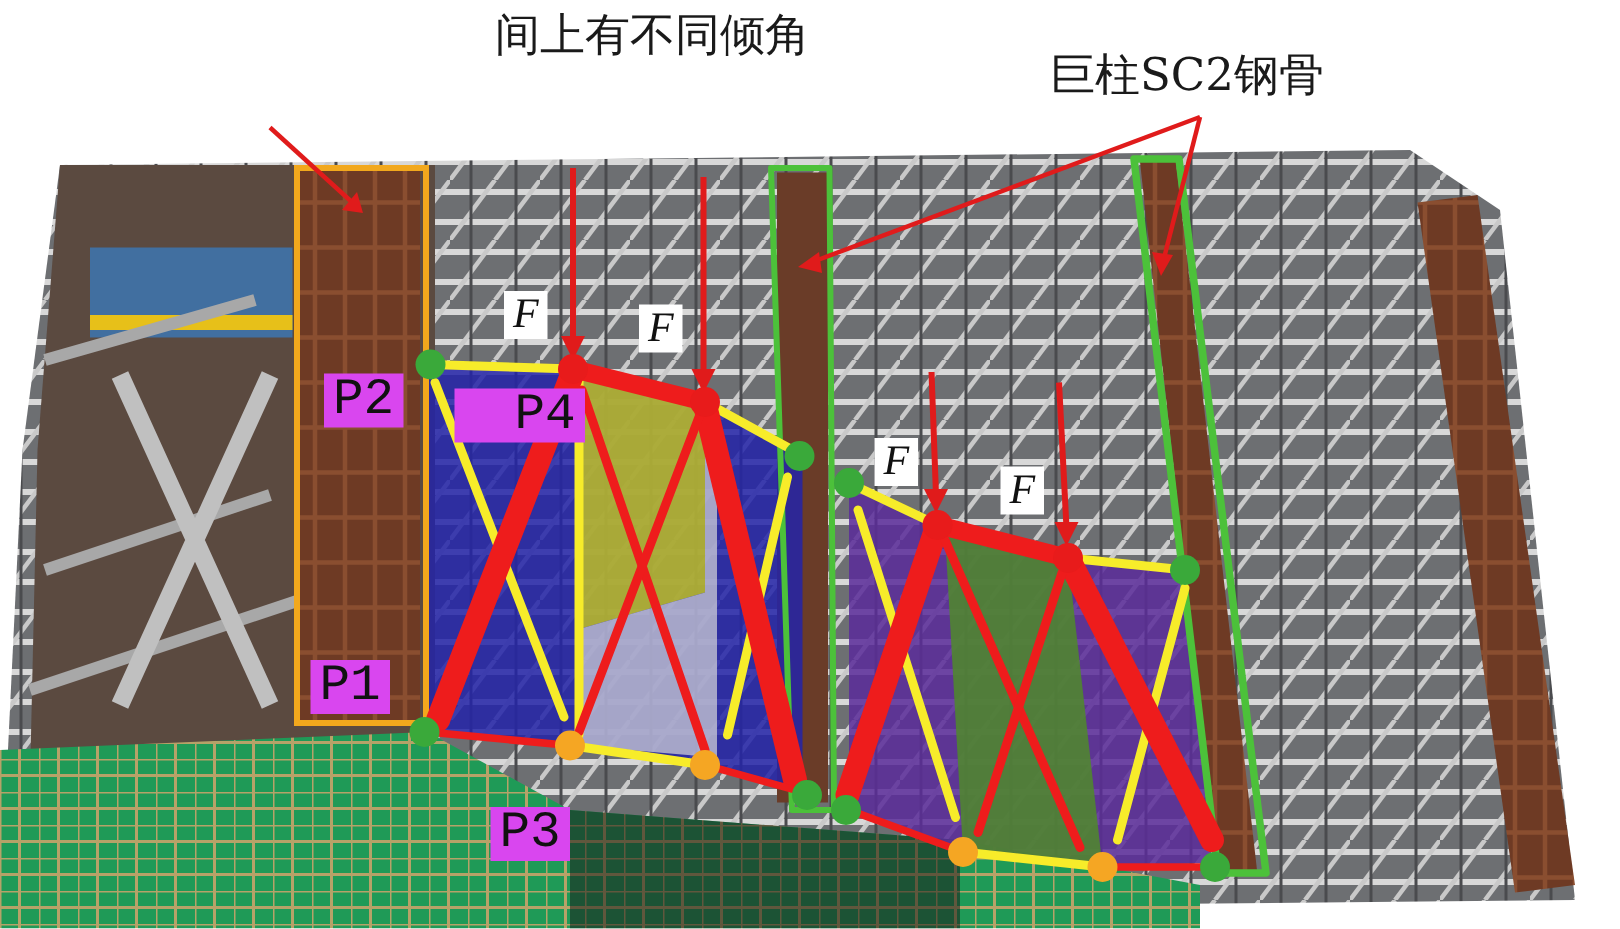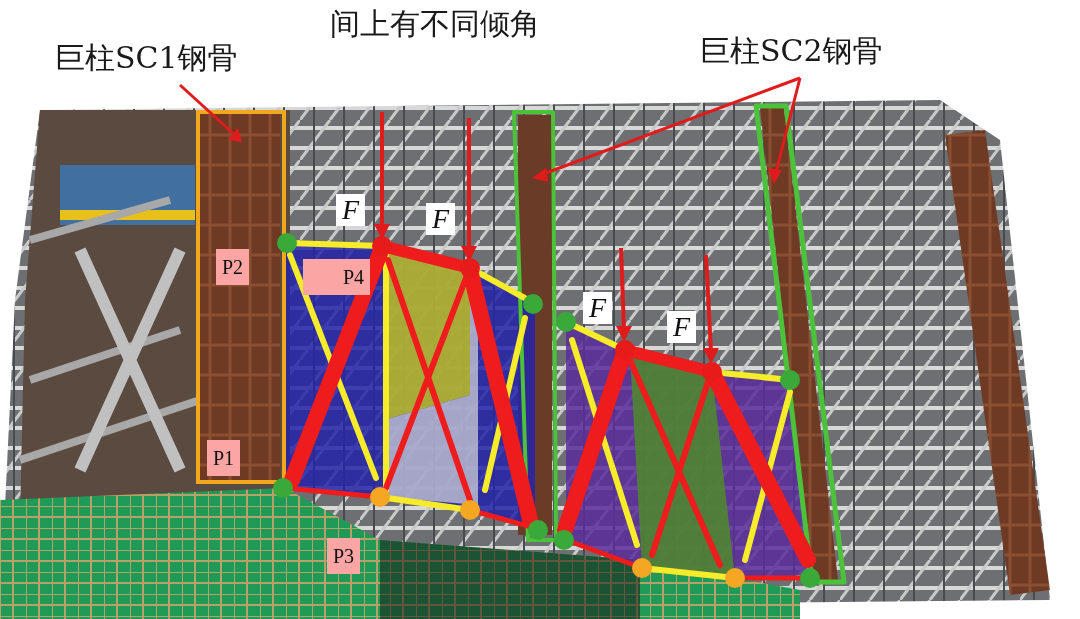--- a/index.html
+++ b/index.html
@@ -2,21 +2,21 @@
 <html><head>
   <meta charset="utf-8">
   <style>
     html, body { margin: 0; padding: 0; background: #ffffff; }
     body { width: 1080px; height: 619px; overflow: hidden; position: relative; font-family: "DejaVu Serif", "Liberation Serif", serif; }
     .stage { position: absolute; left: 0; top: 0; width: 1080px; height: 619px; }
     .caption { position: absolute; color: #1a1a1a; font-family: "DejaVu Serif", "Liberation Serif", serif; font-size: 30px; line-height: 36px; text-align: center; white-space: nowrap; letter-spacing: 0px; }
     .cap-sc1 { left: 55px; top: 40px; }
     .cap-mid { left: 330px; top: 6px; }
     .cap-sc2 { left: 700px; top: 33px; }
-    .plabel { position: absolute; background: #fca5a5; color: #111; font-family: Liberation Serif, serif; font-size: 20px; line-height: 32px; padding: 2px 6px; }
+    .plabel { position: absolute; background: #d946ef; color: #111; font-family: Liberation Mono, monospace; font-size: 34px; line-height: 32px; padding: 2px 6px; }
     .flabel { position: absolute; background: #ffffff; color: #111; font-family: "Liberation Serif", "DejaVu Serif", serif; font-style: italic; font-size: 28px; line-height: 32px; padding: 0 6px; }
     .watermark { position: absolute; left: 808px; top: 568px; color: #ffffff; font-family: "DejaVu Sans", "Liberation Sans", sans-serif; font-size: 22px; text-shadow: 1px 1px 1px #000, -1px 0 1px #000, 0 -1px 1px #000; white-space: nowrap; }
   </style>
 </head>
 <body>
 
 <div class="stage">
   <svg width="1080" height="619" viewBox="0 0 1080 619" xmlns="http://www.w3.org/2000/svg">
     <defs>
       <linearGradient id="sky" x1="0" y1="0" x2="0" y2="1">
@@ -142,21 +142,20 @@
       <circle cx="625" cy="350" r="10" fill="#e81b1b"></circle>
       <circle cx="712" cy="372" r="10" fill="#e81b1b"></circle>
       <circle cx="790" cy="380" r="10" fill="#3aa93a"></circle>
       <circle cx="642" cy="568" r="10" fill="#f5a623"></circle>
       <circle cx="735" cy="578" r="10" fill="#f5a623"></circle>
       <circle cx="810" cy="578" r="10" fill="#3aa93a"></circle>
     </g>
   </svg>
 
   
-  <div class="caption cap-sc1">巨柱SC1钢骨</div>
   <div class="caption cap-mid">
     <div>间上有不同倾角</div>
   </div>
   <div class="caption cap-sc2">巨柱SC2钢骨</div>
 
   
   <div class="plabel" style="left:216px; top:249px;">P2</div>
   <div class="plabel" style="left:303px; top:259px;padding-left:40px;">P4</div>
   <div class="plabel" style="left:207px; top:440px;">P1</div>
   <div class="plabel" style="left:327px; top:538px;">P3</div>

